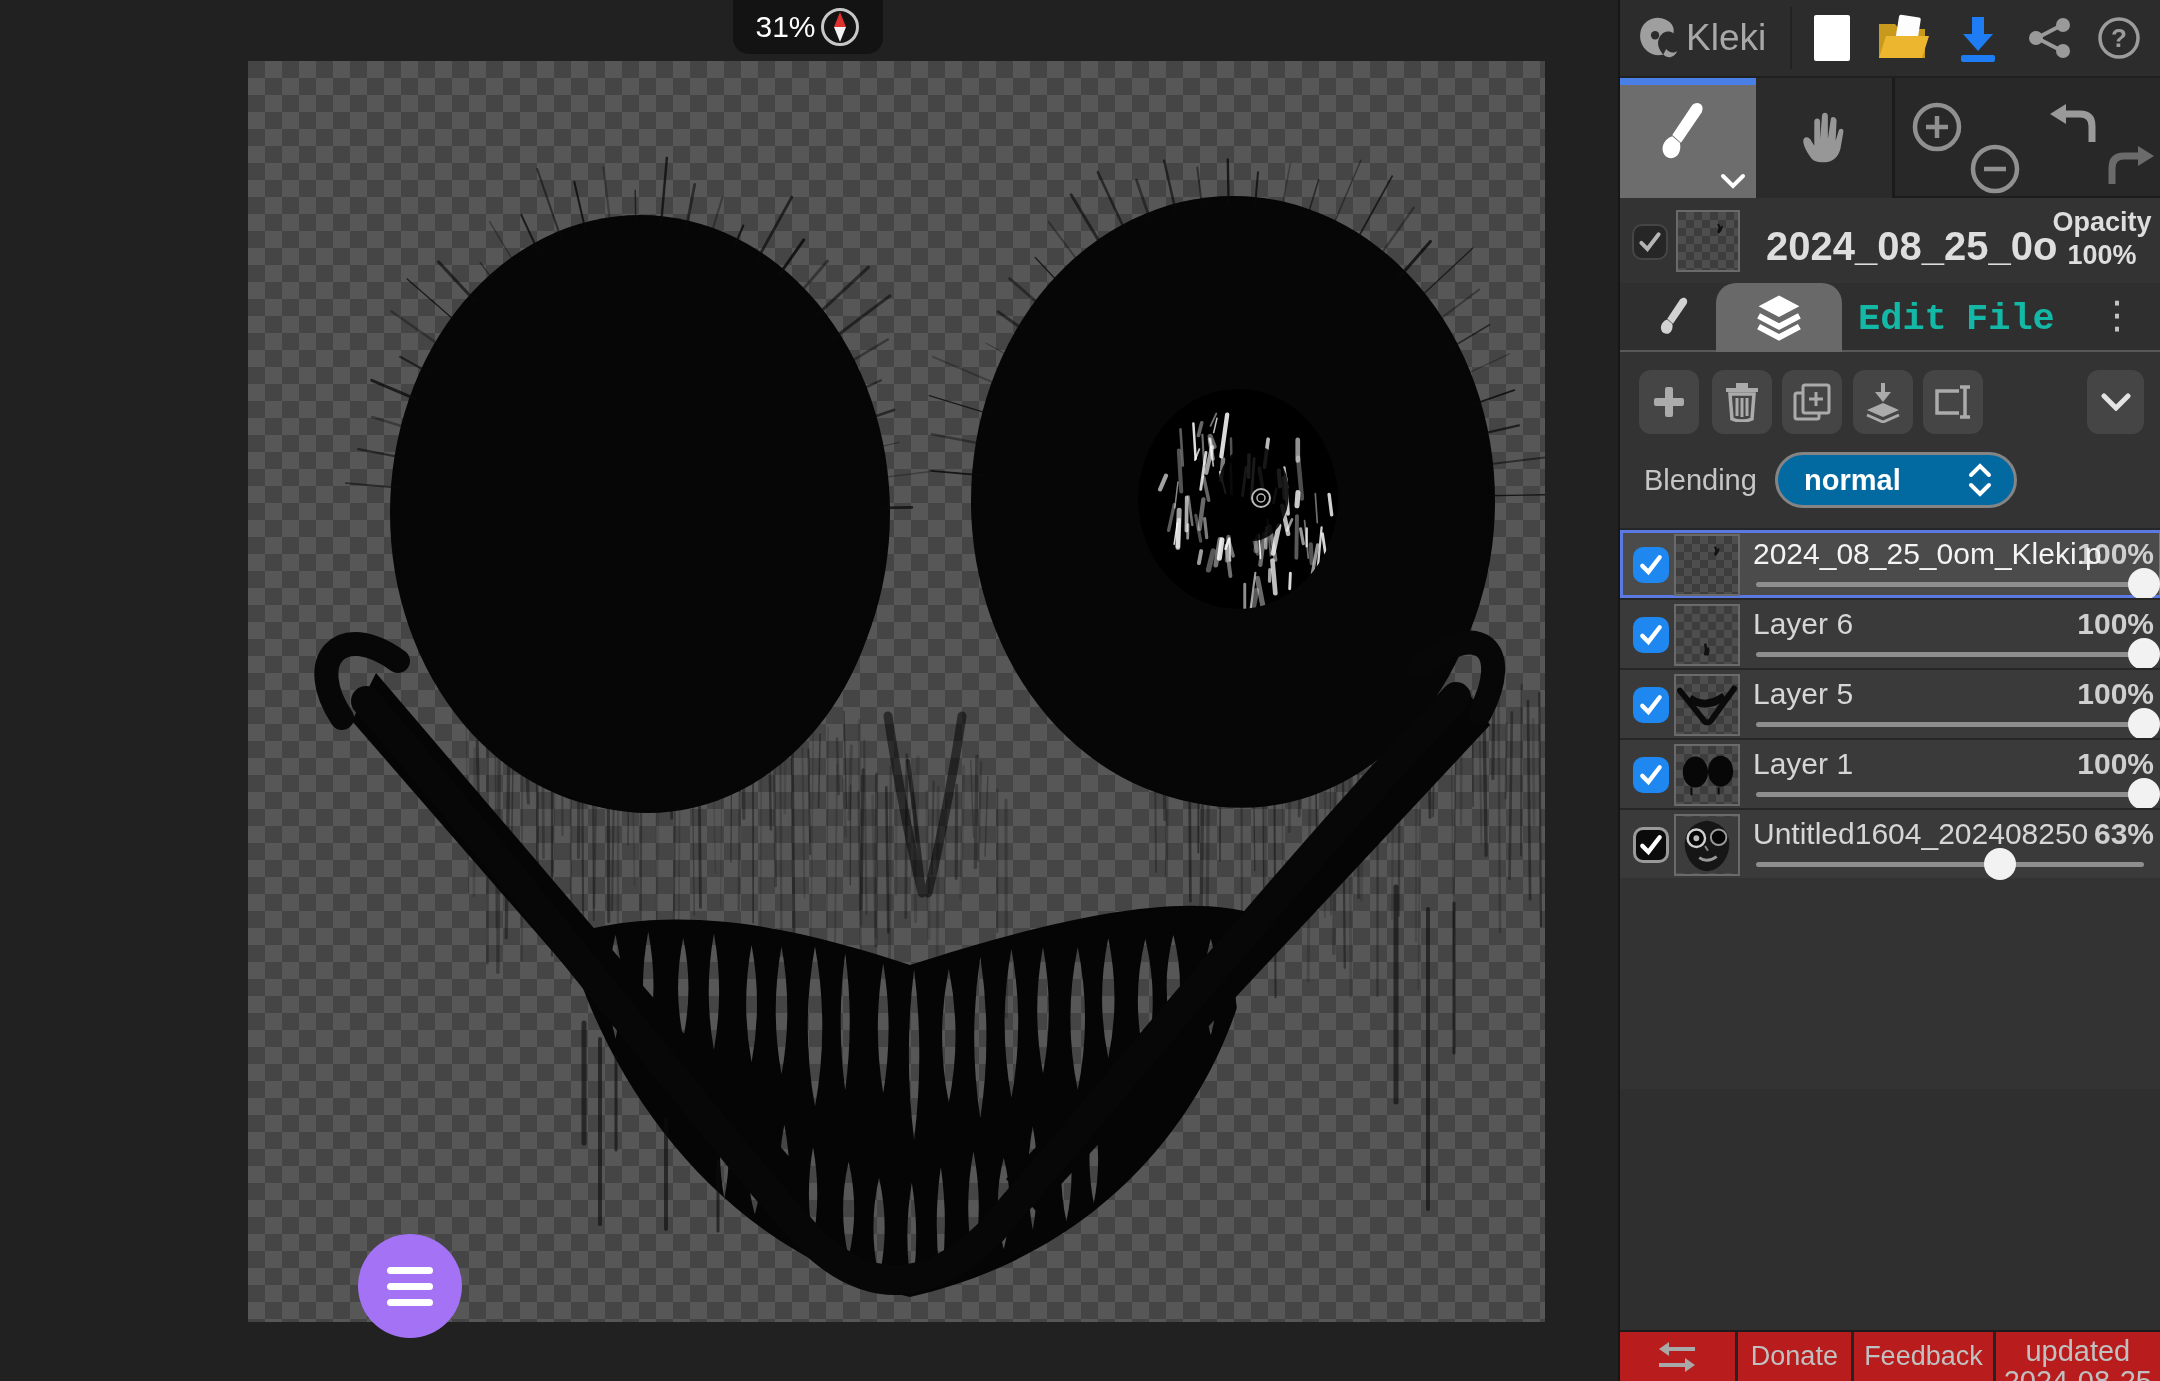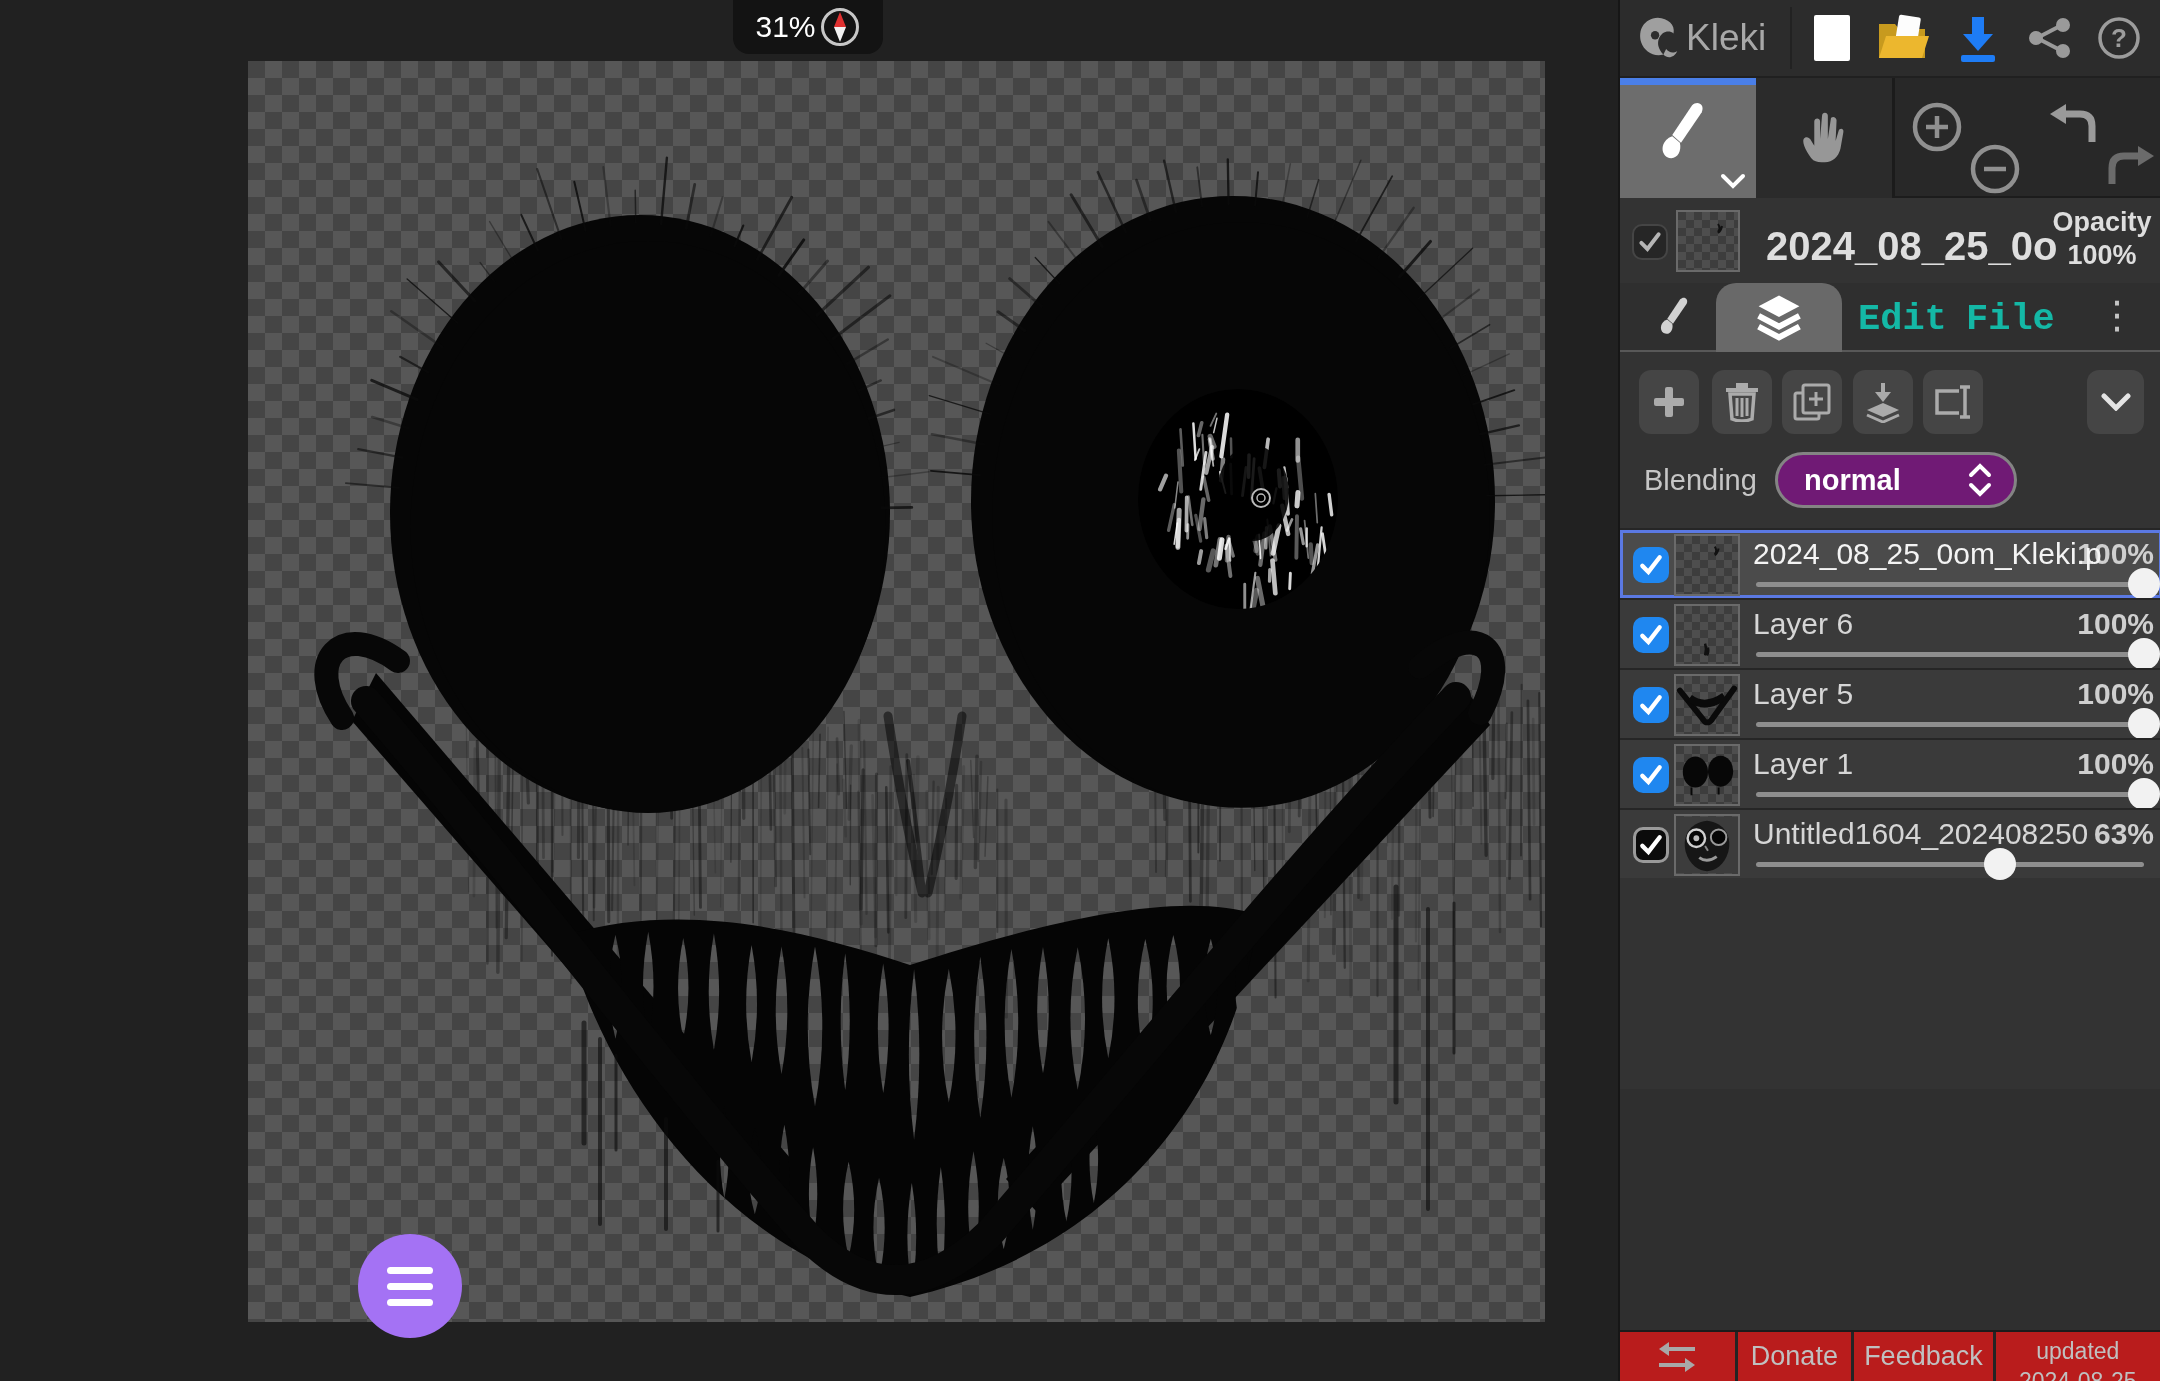--- a/index.html
+++ b/index.html
@@ -44,38 +44,38 @@
   .opacity-block{left:430px;top:8px;width:104px;text-align:center;font-size:27px;font-weight:600;color:#dedede;line-height:33px}
   
   .tabs-row{left:0;top:283px;width:100%;height:69px;background:#2f2f2f;border-bottom:2px solid #585858;box-sizing:border-box}
   .tab-active{left:96px;top:0;width:126px;height:69px;background:#696969;border:none;border-radius:20px 20px 0 0;cursor:pointer}
   .tab-text{background:none;border:none;font-size:37px;font-weight:600;color:#14b8a6;cursor:pointer;font-family:Liberation Mono, monospace}
   .kebab{font-size:38px;color:#c4c4c4;background:none;border:none;cursor:pointer;line-height:1}
   
   .content{left:0;top:352px;width:100%;height:737px;background:#333}
   .act-btn{width:60px;height:64px;border-radius:12px;background:#454545;border:none;cursor:pointer;display:flex;align-items:center;justify-content:center}
   .blend-label{font-size:29px;color:#c6c6c6}
-  .blend-select{left:155px;top:0;width:242px;height:56px;border-radius:28px;background:#701a75;border:3px solid #848484;box-sizing:border-box;
+  .blend-select{left:155px;top:0;width:242px;height:56px;border-radius:28px;background:#0369a1;border:3px solid #848484;box-sizing:border-box;
                 display:flex;align-items:center;cursor:pointer}
   .blend-select .val{font-size:29px;font-weight:700;color:#fff;margin-left:26px;flex:1}
   
   .lrow{left:0;width:542px;height:70px;background:#3a3a3a;border-top:2px solid #262626;box-sizing:border-box;cursor:pointer}
   .lrow.selected{background:#4b4b4b;box-shadow:inset 0 0 0 3px #5b79e3}
   .lrow .cb{position:absolute;left:13px;top:17px}
   .lrow .thumb{position:absolute;left:54px;top:4px;width:66px;height:62px}
   .lname{position:absolute;left:133px;top:7px;font-size:30px;font-weight:500;color:#d6d6d6;white-space:nowrap;max-width:392px;overflow:hidden;z-index:2}
   .lrow.selected .lname{color:#f4f4f4;max-width:430px}
   .lpct{position:absolute;right:8px;top:7px;font-size:30px;font-weight:600;color:#cfcfcf;z-index:1}
   .track{position:absolute;left:136px;top:52px;width:388px;height:5px;background:#8e8e8e;border-radius:3px;cursor:pointer}
   .knob{position:absolute;top:-14px;width:32px;height:32px;border-radius:50%;background:#f2f2f2}
   
   .p-footer{left:0;top:1330px;width:100%;height:51px;background:#b91c1c;border-top:2px solid #1b1b1b;box-sizing:border-box;display:flex}
   .f-cell{display:flex;align-items:center;justify-content:center;font-size:27px;color:#c0c0c0;background:none;border:none;border-left:3px solid #242424;cursor:pointer;font-family:inherit}
   .f-cell:first-child{border-left:none}
-  .f-upd{flex-direction:column;font-size:23px;line-height:30px;justify-content:flex-start;padding-top:4px;cursor:default}
+  .f-upd{flex-direction:column;font-size:29px;line-height:30px;justify-content:flex-start;padding-top:4px;cursor:default}
 </style>
 </head>
 <body>
 
 <div class="abs stage">
   <div class="abs canvas">
     <svg id="face-svg" viewBox="0 0 1297 1261" width="1297" height="1261">
         <defs>
           <mask id="mm">
             <rect x="0" y="0" width="1297" height="1261" fill="#fff"></rect>

